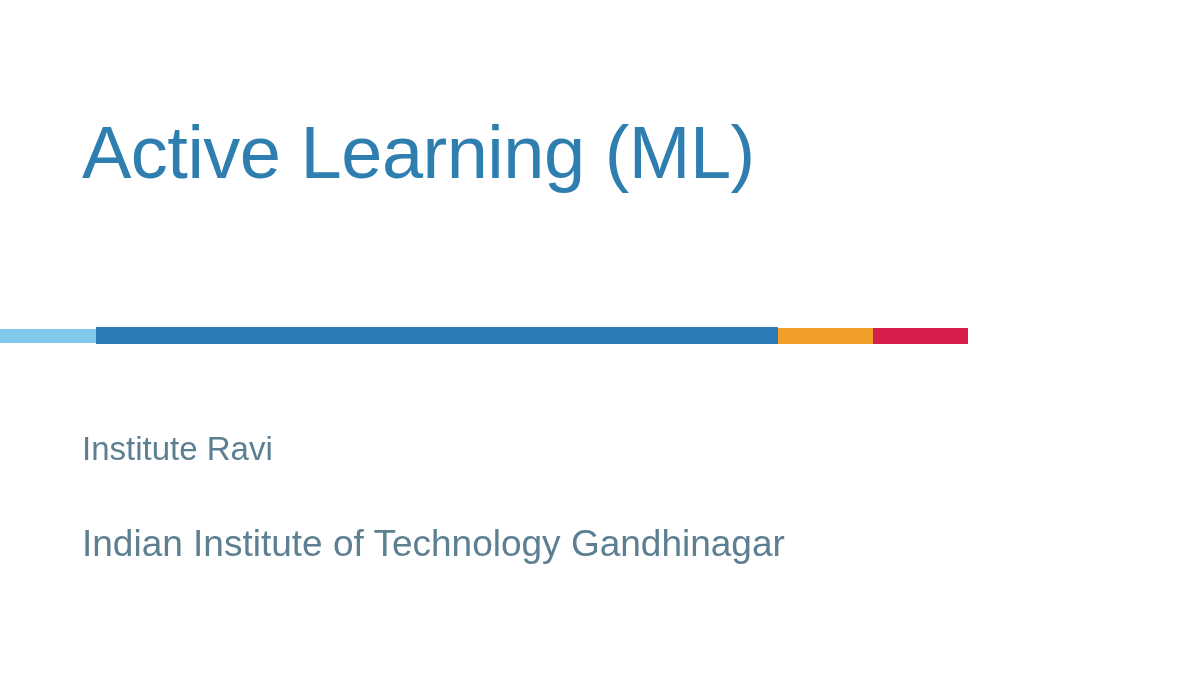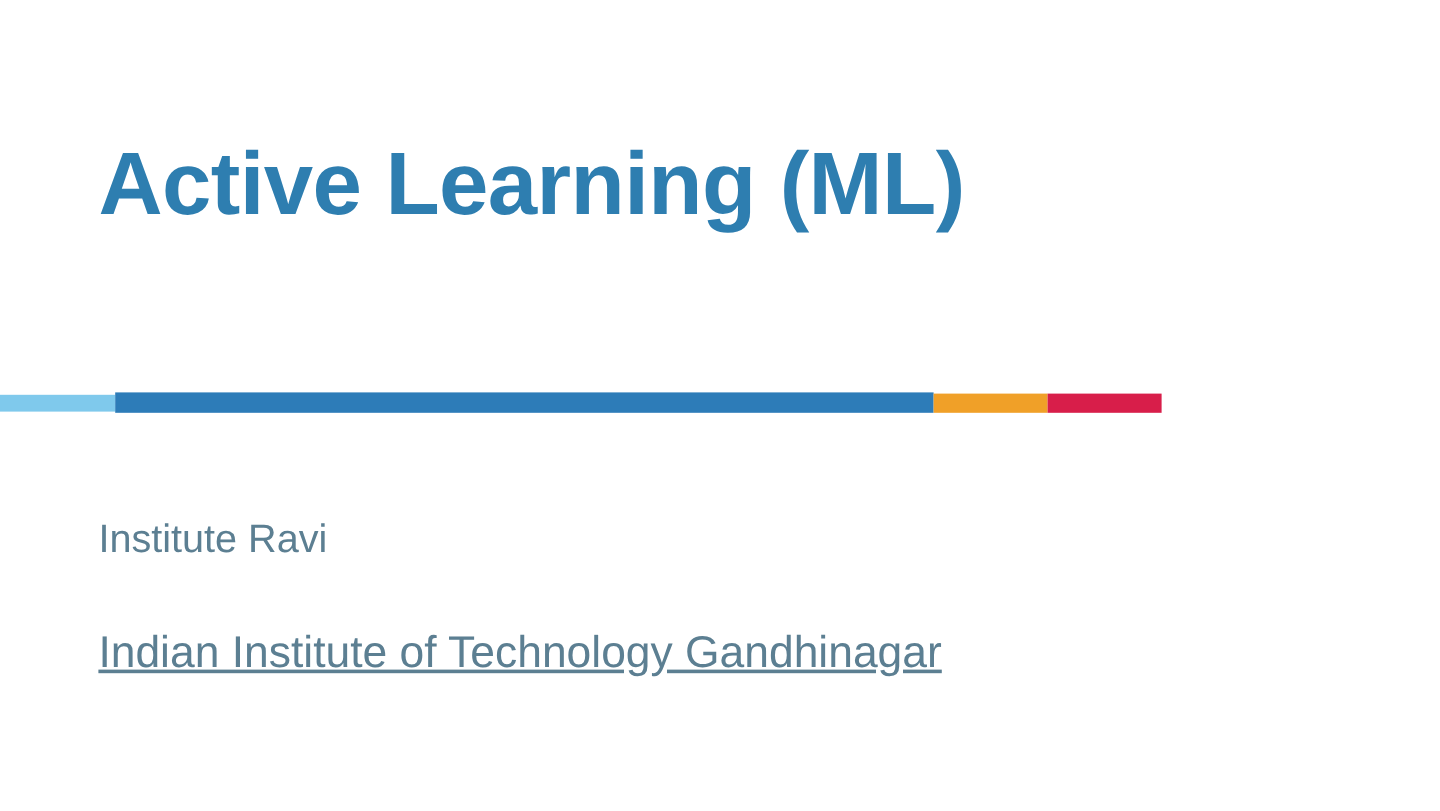--- a/index.html
+++ b/index.html
@@ -16,21 +16,21 @@
     overflow: hidden;
     font-family: "Liberation Sans", sans-serif;
   }
 
   
   .slide-title {
     position: absolute;
     left: 82px;
     top: 116px;
     font-size: 74px;
-    font-weight: 700;
+    font-weight: 400;
     letter-spacing: -0.5px;
     line-height: 1.0;
     color: #2E7EB0;
     white-space: nowrap;
   }
 
   
   .divider-bar {
     position: absolute;
     left: 0;
@@ -87,21 +87,20 @@
   .affiliation {
     position: absolute;
     left: 82px;
     top: 525px;
     font-size: 37px;
     font-weight: 400;
     letter-spacing: 0px;
     line-height: 1.0;
     color: #5C7F92;
     white-space: nowrap;
-    text-decoration: underline;
   }
 </style>
 </head>
 <body>
 
 <div class="slide" style="background: rgb(255, 255, 255);">
 
   <div class="slide-title" style="color: rgb(46, 126, 176);">Active Learning (ML)</div>
 
   <div class="divider-bar">

